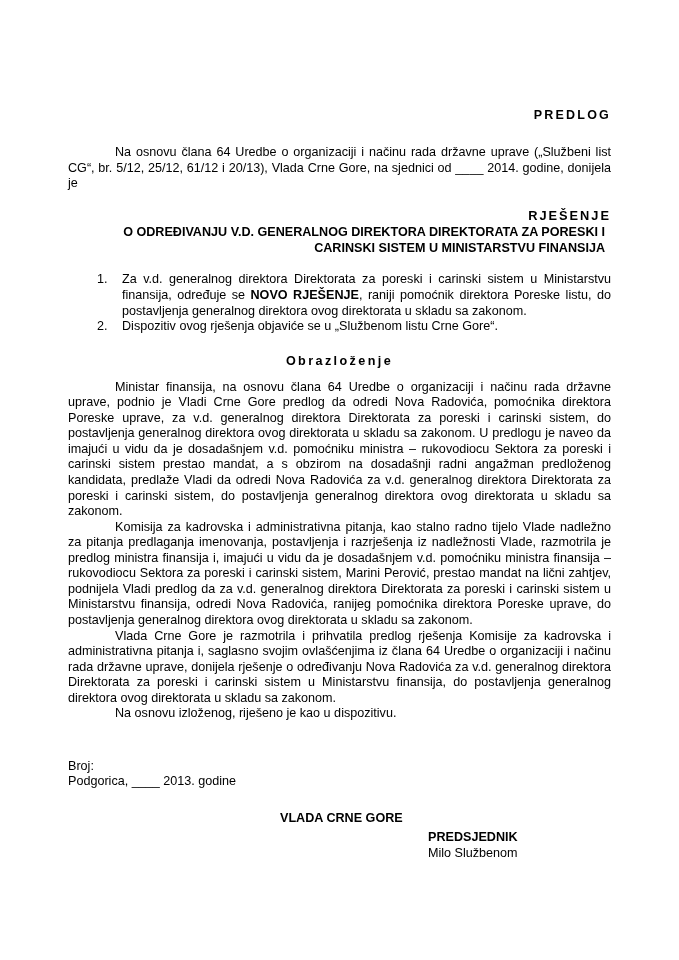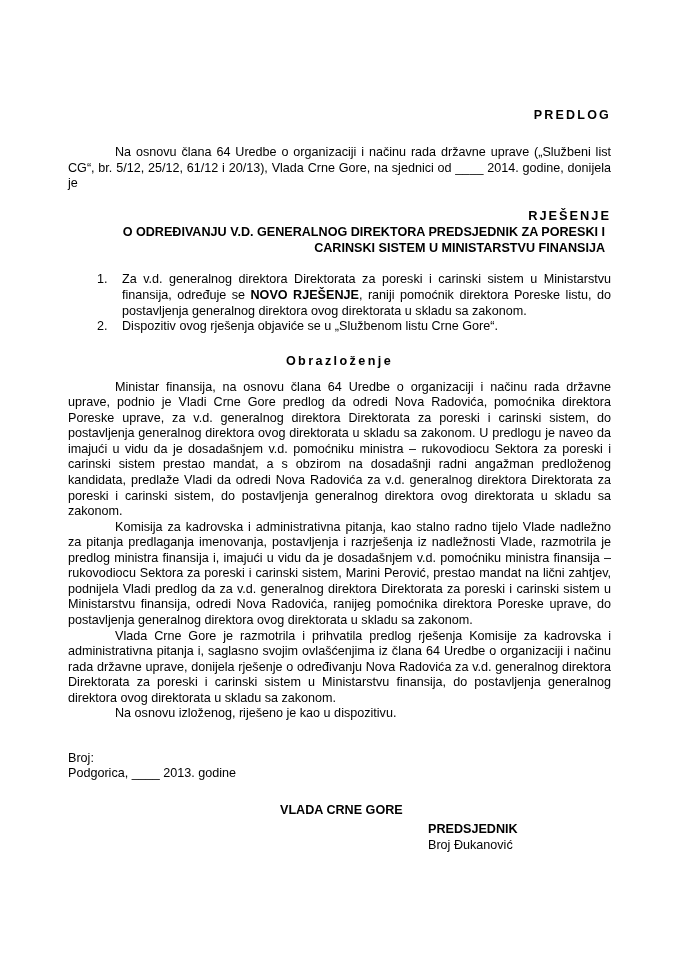--- a/index.html
+++ b/index.html
@@ -113,21 +113,21 @@
     font-size: 12.6px;
     line-height: 15.55px;
     text-align: justify;
     text-justify: inter-word;
     text-indent: 47px;
     margin: 0;
   }
 
   
   .footer-block {
-    margin-top: 29px;
+    margin-top: 37px;
     font-size: 12.6px;
     line-height: 15.6px;
   }
   .footer-block .line { margin: 0; }
 
   
   .sign-wrap {
     margin-top: 21px;
     position: relative;
     height: 58px;
@@ -165,21 +165,21 @@
   <div class="content">
 
     <div class="doc-kicker">PREDLOG</div>
 
     <div class="intro-block">
       <p class="para indent">Na osnovu člana 64 Uredbe o organizaciji i načinu rada državne uprave („Službeni list CG“, br. 5/12, 25/12, 61/12 i 20/13), Vlada Crne Gore, na sjednici od ____ 2014. godine, donijela je</p>
     </div>
 
     <div class="title-block">
       <div class="title-main">RJEŠENJE</div>
-      <div class="title-sub">O ODREĐIVANJU V.D. GENERALNOG DIREKTORA PREDSJEDNIK ZA PORESKI I CARINSKI SISTEM U MINISTARSTVU FINANSIJA</div>
+      <div class="title-sub">O ODREĐIVANJU V.D. GENERALNOG DIREKTORA DIREKTORATA ZA PORESKI I CARINSKI SISTEM U MINISTARSTVU FINANSIJA</div>
     </div>
 
     <ol class="disp-list">
       <li class="disp-item">
         <span class="num">1.</span>
         <span>Za v.d. generalnog direktora Direktorata za poreski i carinski sistem u Ministarstvu finansija, određuje se </span><b>NOVO RJEŠENJE</b><span>, raniji pomoćnik direktora Poreske listu, do postavljenja generalnog direktora ovog direktorata u skladu sa zakonom.</span>
       </li>
       <li class="disp-item">
         <span class="num">2.</span>
         <span>Dispozitiv ovog rješenja objaviće se u „Službenom listu Crne Gore“.</span>
@@ -194,17 +194,17 @@
     <p class="body-para">Na osnovu izloženog, riješeno je kao u dispozitivu.</p>
 
     <div class="footer-block">
       <div class="line">Broj:</div>
       <div class="line">Podgorica, ____  2013. godine</div>
     </div>
 
     <div class="sign-wrap">
       <div class="sign-gov">VLADA CRNE GORE</div>
       <div class="sign-role">PREDSJEDNIK</div>
-      <div class="sign-name">Broj Đukanović</div>
+      <div class="sign-name">Milo Službenom</div>
     </div>
 
   </div>
 </div>
 
 </body></html>

